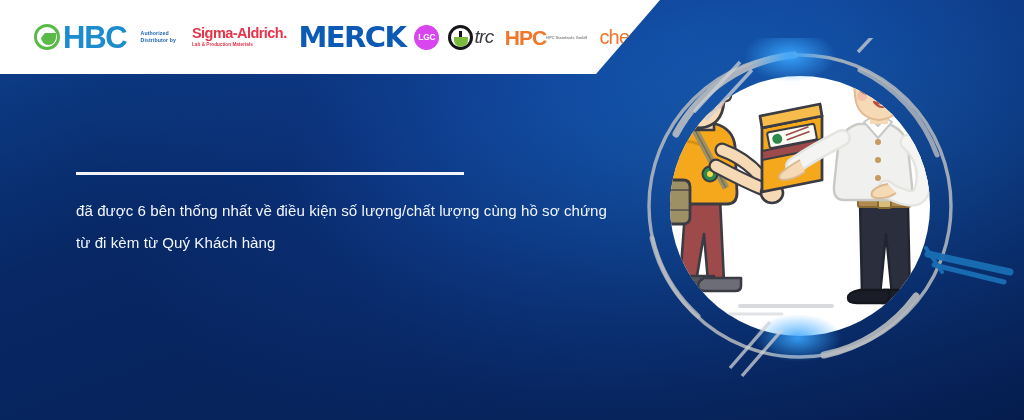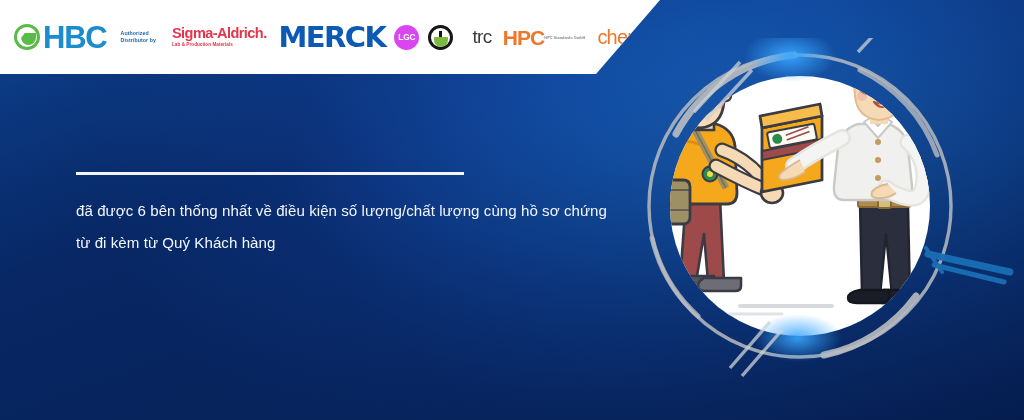--- a/index.html
+++ b/index.html
@@ -23,21 +23,21 @@
     background:linear-gradient(160deg, rgba(19,90,185,.55) 0%, rgba(10,46,117,.25) 35%, rgba(6,32,85,.75) 78%, rgba(5,28,76,.95) 100%);
     pointer-events:none;
   }
 
   
   #logoBar {
     position:absolute; left:0; top:0; width:660px; height:74px;
     background:#ffffff;
     clip-path:polygon(0 0, 660px 0, 596px 74px, 0 74px);
     z-index:6;
-    display:flex; align-items:flex-start;
+    display:flex; align-items:flex-start;padding-left:20px;
   }
   #logoStrip {
     display:flex; align-items:center; gap:9px;
     padding-left:14px; height:100%;
   }
   .logo { display:flex; align-items:center; flex:none; }
 
   
   .hbc-mark {
     width:26px; height:26px; border-radius:50%;
@@ -64,21 +64,21 @@
   .sigma-wrap { line-height:1; margin:0 3px; }
   .sigma-txt { font-size:14.5px; font-weight:700; color:#e8334a; letter-spacing:-.55px; white-space:nowrap; font-family:"Liberation Sans",sans-serif; }
   .sigma-sub { font-size:4.6px; font-weight:700; color:#e8334a; letter-spacing:.05px; margin-top:2px; white-space:nowrap; }
 
   .lgc-badge {
     width:25px; height:25px; border-radius:50%; background:#d946ef;
     display:flex; align-items:center; justify-content:center;
     color:#fff; font-size:8.5px; font-weight:700; letter-spacing:-.3px;
   }
 
-  .trc-wrap { display:flex; align-items:center; gap:19px; }
+  .trc-wrap { display:flex; align-items:center; gap:1px;font-style:italic; }
   .trc-flask {
     width:25px; height:25px; border-radius:50%; border:3px solid #15151a;
     position:relative; background:#fff; overflow:hidden;
   }
   .trc-flask::before{
     content:""; position:absolute; left:8px; top:3px; width:3px; height:9px; background:#15151a;
   }
   .trc-flask::after{
     content:""; position:absolute; left:2.5px; top:9px; width:14px; height:10px;
     background:#7cba3d; border-radius:0 0 8px 8px;

